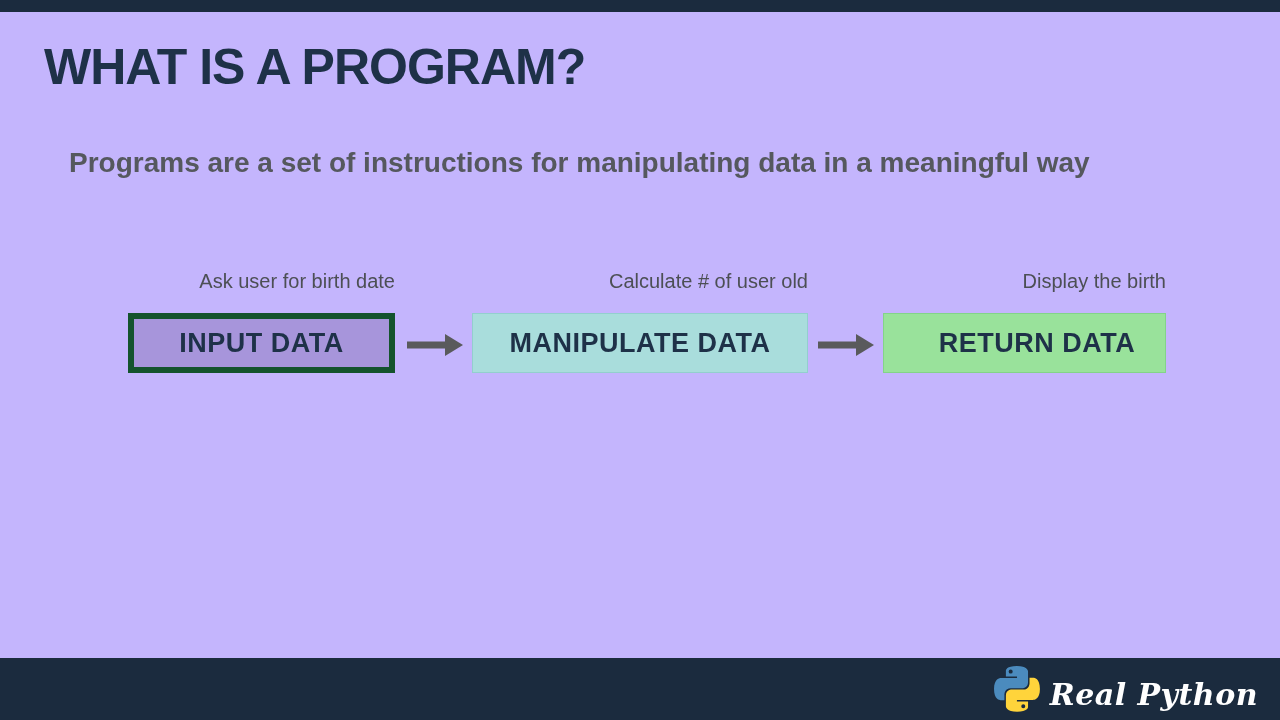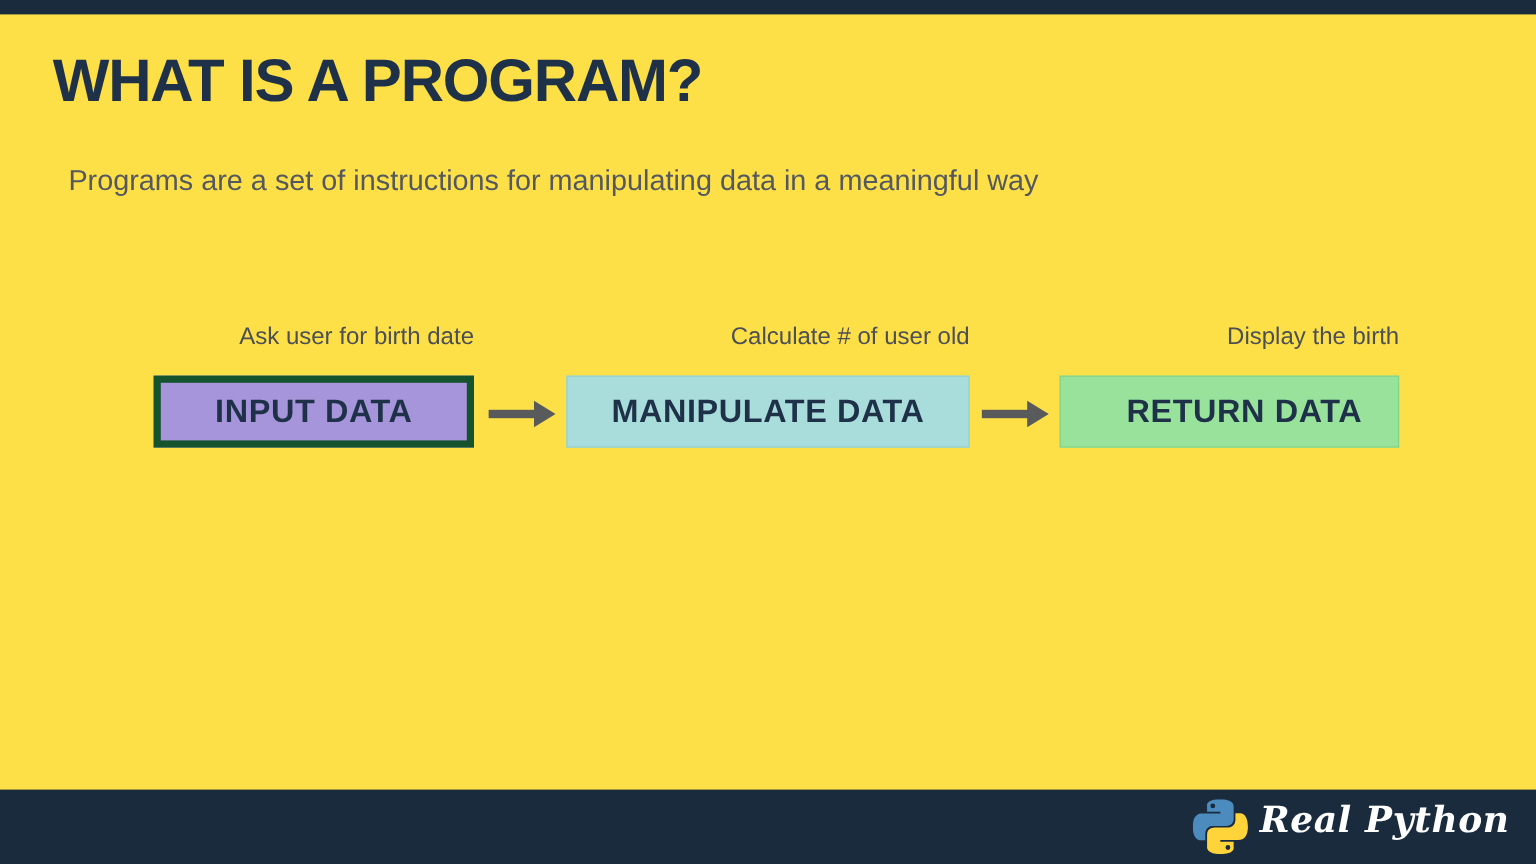--- a/index.html
+++ b/index.html
@@ -1,38 +1,38 @@
 <!DOCTYPE html>
 <html><head>
 <meta charset="utf-8">
 <style>
   html, body { margin: 0; padding: 0; background: #e8e8e8; }
   .slide {
     position: relative;
     width: 1280px; height: 720px;
-    background: #fde047;
+    background: #c4b5fd;
     overflow: hidden;
     font-family: "Liberation Sans", sans-serif;
   }
   .topbar {
     position: absolute; left: 0; top: 0;
     width: 1280px; height: 12px;
     background: #1b2b3e;
   }
   .title {
     position: absolute; left: 44px; top: 38px;
     margin: 0;
     font-size: 50px; font-weight: 800;
     letter-spacing: -1px;
     color: #1e3148;
   }
   .para {
     position: absolute; left: 57px; top: 126px;
-    margin: 0; width: 1090px;
-    font-size: 24px; font-weight: 400;
+    margin: 12px; width: 1090px;
+    font-size: 28px; font-weight: 700;
     color: #55585e;
     line-height: 50px;
   }
   .question {
     position: absolute; left: 57px; top: 486px;
     margin: 0; width: 1150px;
     font-size: 28px; font-weight: 400;
     color: #55585e;
     line-height: 40px;
   }
@@ -59,21 +59,21 @@
   .flow-arrow { position: absolute; top: 334px; width: 56px; height: 22px; }
   .arrow-1 { left: 407px; }
   .arrow-2 { left: 818px; }
   .footer {
     position: absolute; left: 0; top: 658px;
     width: 1280px; height: 62px;
     background: #1b2b3e;
   }
   .brand {
     position: absolute; right: 22px; top: 8px;
-    display: flex; align-items: flex-start; gap: 10px;
+    display: flex; align-items: flex-end; gap: 10px;
   }
   .brand-text {
     color: #ffffff;
     font-family: "DejaVu Serif", serif;
     font-style: italic; font-weight: 700;
     font-size: 30px;
     letter-spacing: 0.5px;
     white-space: nowrap;
   }
   .py-icon { width: 46px; height: 46px; }

